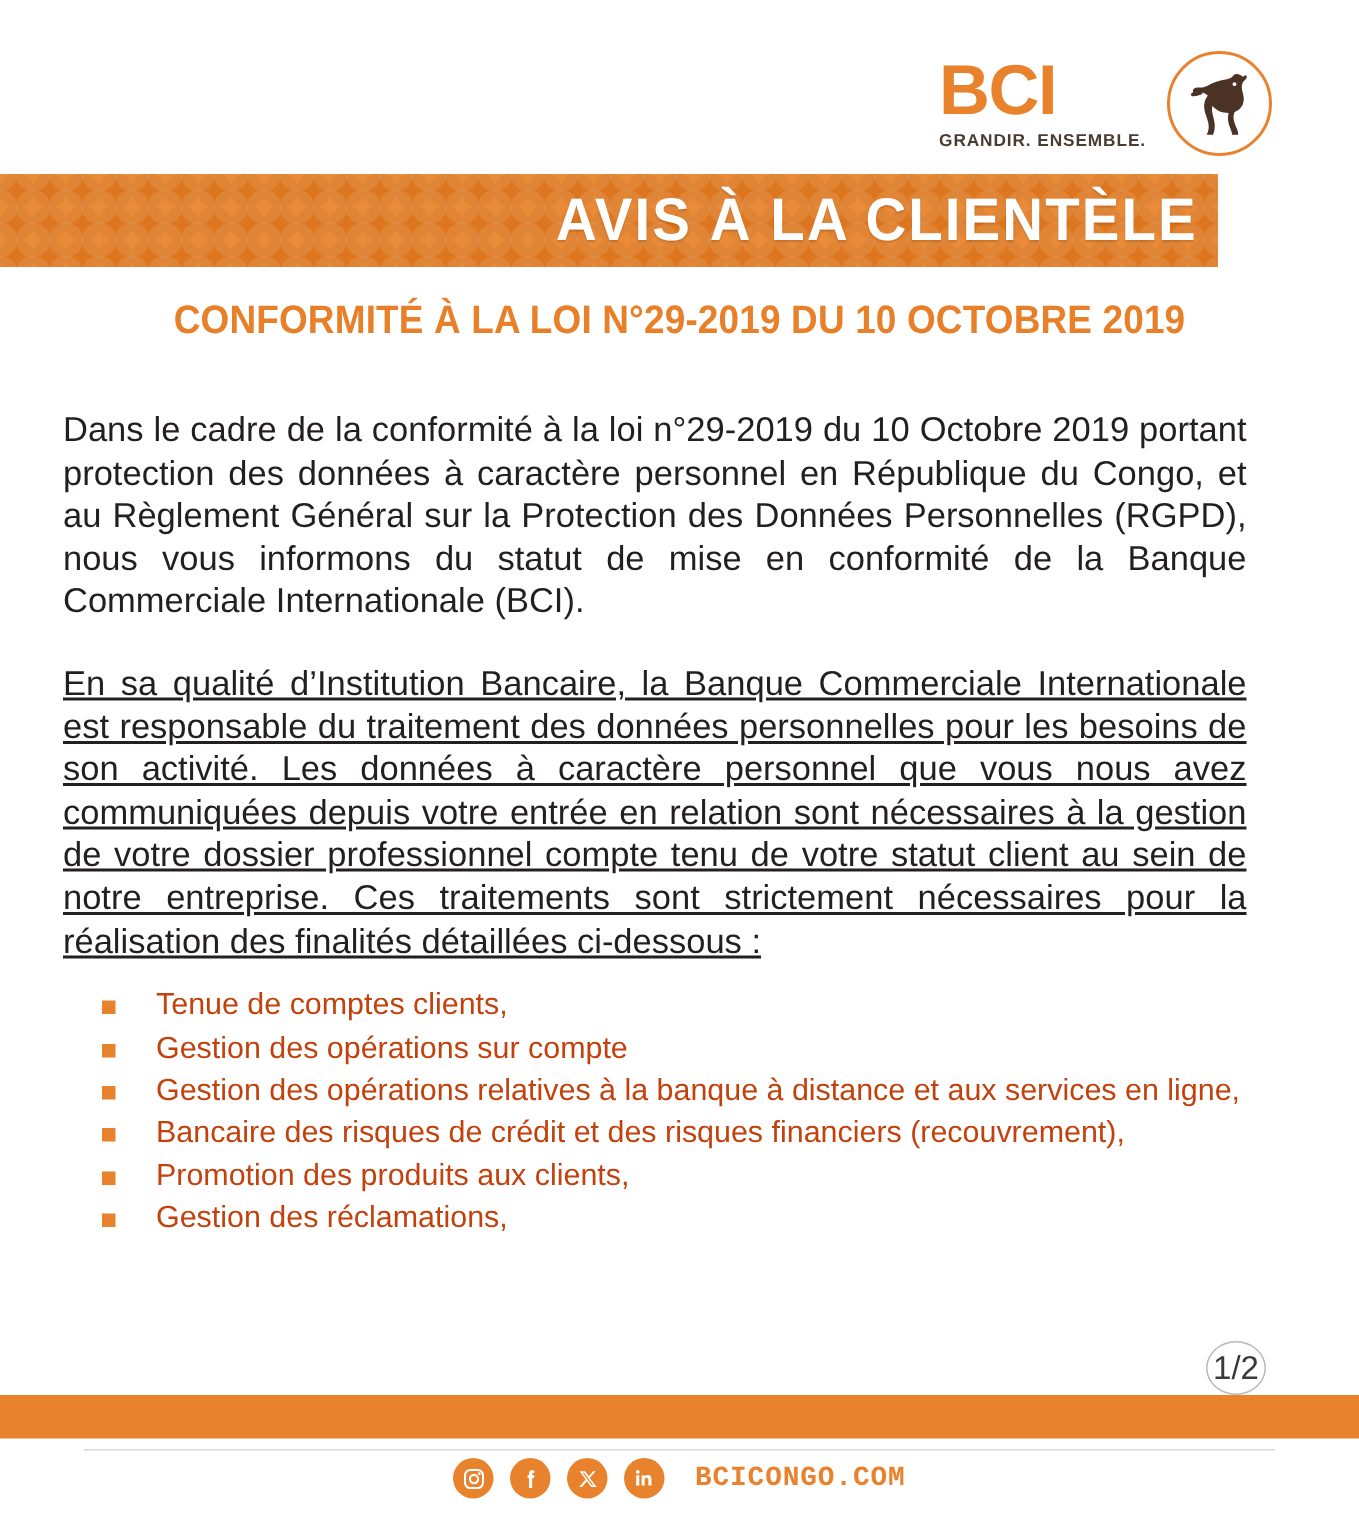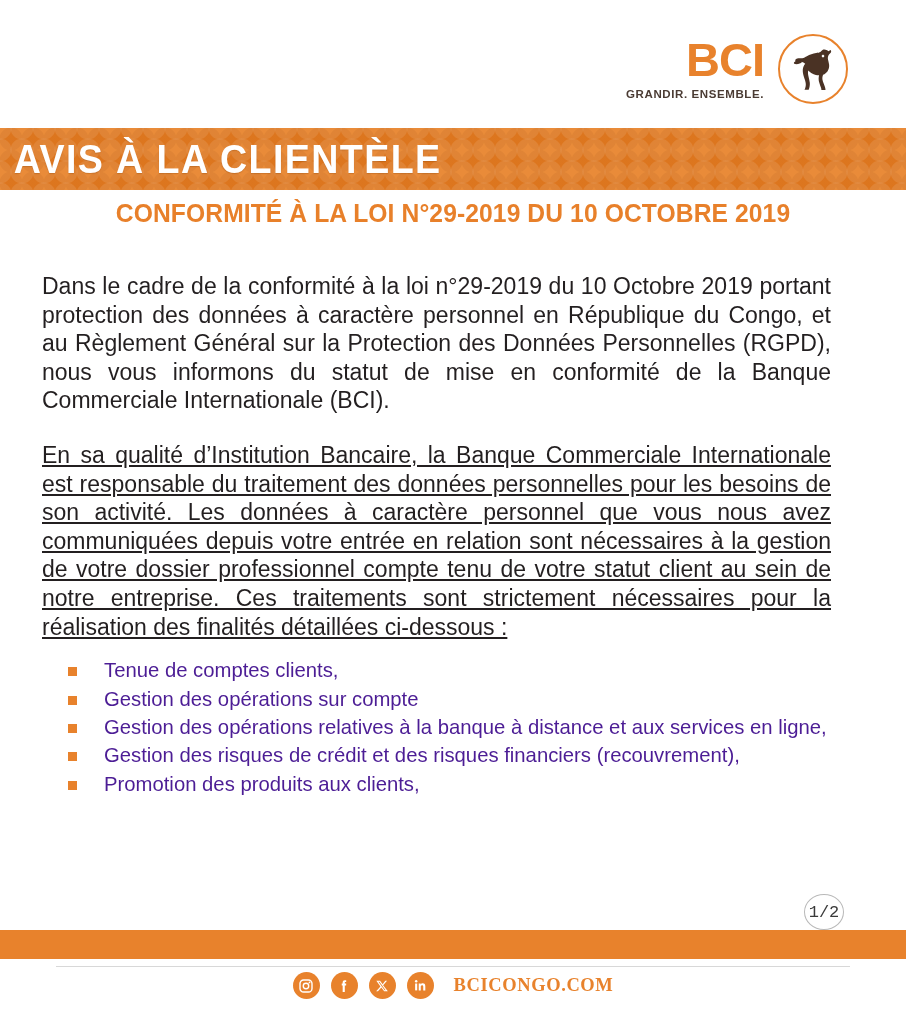--- a/index.html
+++ b/index.html
@@ -29,71 +29,69 @@
     position: absolute;
     right: 58px;
     top: 34px;
     display: flex;
     align-items: center;
     gap: 14px;
   }
   .logo-text-col {
     display: flex;
     flex-direction: column;
-    align-items: flex-end;
     line-height: 1;
   }
   .logo-wordmark {
     font-family: "Liberation Sans", sans-serif;
     font-weight: bold;
     font-size: 47px;
     letter-spacing: -1px;
     color: #E8822C;
     line-height: 0.95;
   }
   .logo-tagline {
     font-family: "Liberation Sans", sans-serif;
     font-weight: bold;
     font-size: 11.5px;
     letter-spacing: 0.6px;
     color: #4a3b33;
     margin-top: 6px;
     white-space: nowrap;
-    margin-left: 44px;
   }
   .logo-emblem {
     width: 70px;
     height: 70px;
     border-radius: 50%;
     border: 2.5px solid #E8822C;
     position: relative;
     display: flex;
     align-items: center;
     justify-content: center;
     box-sizing: border-box;
   }
   .logo-emblem svg { display: block; }
 
   
   .title-banner {
     position: absolute;
-    top: 128px; left: 0;
-    width: 906px;
+    top: 116px; left: 0;
+    width: 812px;
     height: 62px;
     background-color: #E67E22;
     background-image:
       radial-gradient(circle at 0 0, rgba(255,255,255,0.10) 11px, transparent 12px),
       radial-gradient(circle at 22px 0, rgba(255,255,255,0.10) 11px, transparent 12px),
       radial-gradient(circle at 0 22px, rgba(255,255,255,0.10) 11px, transparent 12px),
       radial-gradient(circle at 22px 22px, rgba(255,255,255,0.10) 11px, transparent 12px),
       radial-gradient(circle at 11px 11px, rgba(160,70,10,0.14) 11px, transparent 12px);
     background-size: 22px 22px;
     display: flex;
     align-items: center;
-    justify-content: flex-start;
+    justify-content: flex-end;
   }
   .title-banner-text {
     font-family: "Liberation Sans", sans-serif;
     font-weight: bold;
     font-size: 40px;
     letter-spacing: 1.5px;
     color: #ffffff;
     transform: scaleX(0.94);
     text-shadow: 0 1px 1px rgba(120,55,5,0.25);
     white-space: nowrap;
@@ -138,21 +136,21 @@
     list-style: none;
     margin: 16px 0 0 0;
     padding: 0 0 0 26px;
   }
   .bullet-item {
     position: relative;
     padding-left: 36px;
     font-family: "Liberation Sans", sans-serif;
     font-size: 20.3px;
     line-height: 27.4px;
-    color: #4c1d95;
+    color: #c2410c;
     margin-bottom: 1px;
   }
   .bullet-item::before {
     content: "";
     position: absolute;
     left: 0;
     top: 10px;
     width: 9px;
     height: 9px;
     background: #E8822C;
@@ -163,22 +161,22 @@
     position: absolute;
     right: 62px;
     top: 894px;
     width: 40px;
     height: 36px;
     border: 1.4px solid #b9b9b9;
     border-radius: 50%;
     display: flex;
     align-items: center;
     justify-content: center;
-    font-family: Liberation Mono, monospace;
-    font-size: 17px;
+    font-family: Liberation Sans, sans-serif;
+    font-size: 22px;
     color: #3a3a3a;
     box-sizing: border-box;
   }
 
   
   .footer-bar {
     position: absolute;
     left: 0;
     top: 930px;
     width: 906px;
@@ -208,21 +206,21 @@
     height: 27px;
     border-radius: 50%;
     background: #E8822C;
     display: flex;
     align-items: center;
     justify-content: center;
     flex: 0 0 auto;
   }
   .social-icon svg { display: block; }
   .footer-url {
-    font-family: Liberation Serif, serif;
+    font-family: Liberation Mono, monospace;
     font-weight: bold;
     font-size: 18.5px;
     letter-spacing: 0.6px;
     color: #E8822C;
     margin-left: 9px;
     white-space: nowrap;
   }
 </style>
 </head>
 <body>
@@ -248,22 +246,23 @@
 
 <div class="subtitle">CONFORMITÉ À LA LOI N°29-2019 DU 10 OCTOBRE 2019</div>
 
 <div class="content">
   <p class="para">Dans le cadre de la conformité à la loi n°29-2019 du 10 Octobre 2019 portant protection des données à caractère personnel en République du Congo, et au Règlement Général sur la Protection des Données Personnelles (RGPD), nous vous informons du statut de mise en conformité de la Banque Commerciale Internationale (BCI).</p>
   <p class="para">En sa qualité d’Institution Bancaire, la Banque Commerciale Internationale est responsable du traitement des données personnelles pour les besoins de son activité. Les données à caractère personnel que vous nous avez communiquées depuis votre entrée en relation sont nécessaires à la gestion de votre dossier professionnel compte tenu de votre statut client au sein de notre entreprise. Ces traitements sont strictement nécessaires pour la réalisation des finalités détaillées ci-dessous :</p>
   <ul class="bullet-list">
     <li class="bullet-item">Tenue de comptes clients,</li>
     <li class="bullet-item">Gestion des opérations sur compte</li>
     <li class="bullet-item">Gestion des opérations relatives à la banque à distance et aux services en ligne,</li>
-    <li class="bullet-item">Gestion des risques de crédit et des risques financiers (recouvrement),</li>
+    <li class="bullet-item">Bancaire des risques de crédit et des risques financiers (recouvrement),</li>
     <li class="bullet-item">Promotion des produits aux clients,</li>
+    <li class="bullet-item">Gestion des réclamations,</li>
   </ul>
 </div>
 
 <div class="page-indicator">1/2</div>
 
 <div class="footer-bar"></div>
 <div class="footer-divider"></div>
 
 <div class="footer-social">
   <span class="social-icon">

